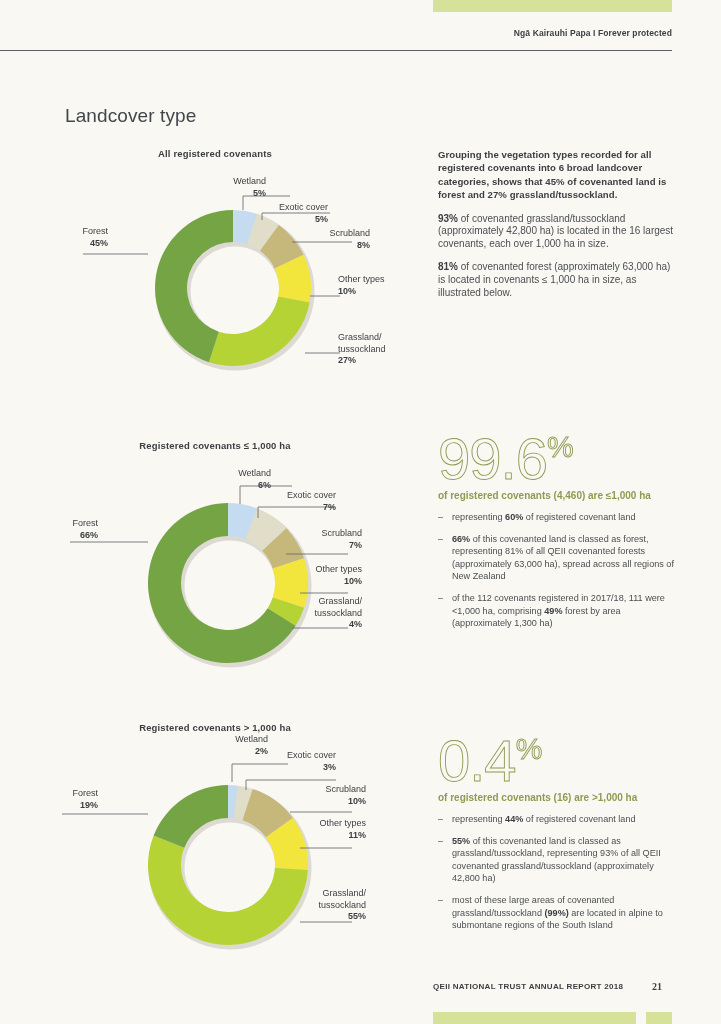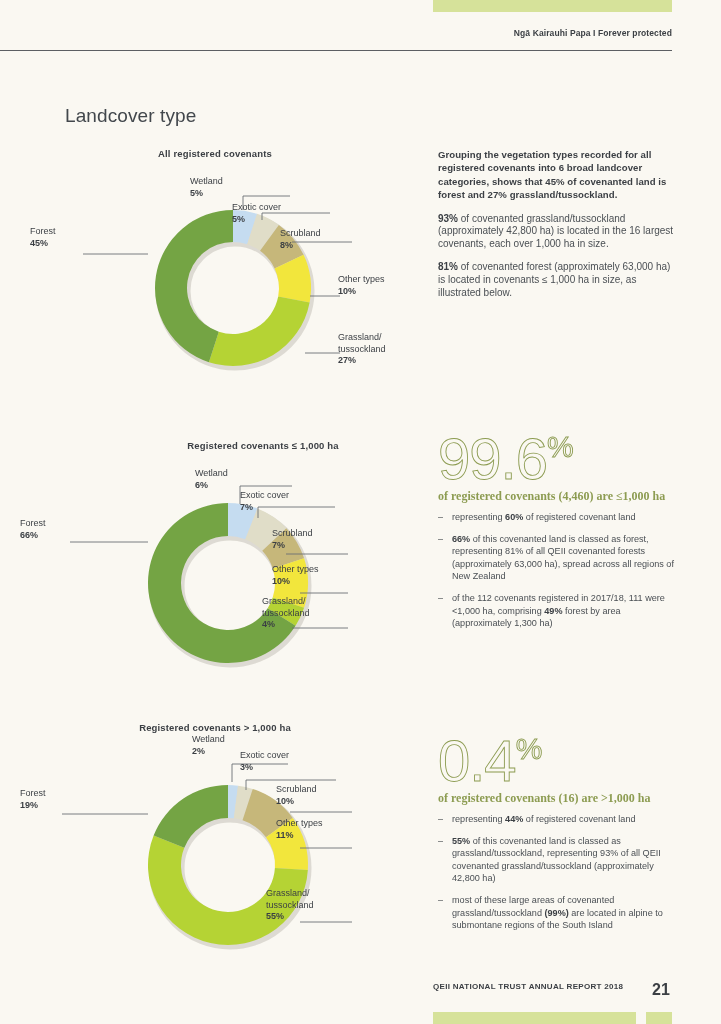--- a/index.html
+++ b/index.html
@@ -41,21 +41,21 @@
     letter-spacing: .15px;
   }
   .donut-wrap { position: absolute; left: 0; top: 0; width: 430px; height: 260px; }
   svg.donut { display: block; overflow: visible; }
 
   .lbl {
     position: absolute; font-size: 9px; color: #3b3f44;
     line-height: 11.5px; white-space: nowrap;
   }
   .lbl .pct { font-weight: 700; font-size: 9px; }
-  .lbl.r { text-align: left; }
+  .lbl.r { text-align: right; }
   .lbl.l { text-align: left; }
 
   
   .col-right { position: absolute; left: 438px; width: 238px; }
   .intro-bold {
     font-size: 9.6px; font-weight: 700; color: #3b3f44;
     line-height: 13.4px; letter-spacing: .05px;
   }
   .intro-para {
     font-size: 10px; color: #4a4f54; line-height: 12.6px;
@@ -65,42 +65,42 @@
 
   .bignum {
     font-size: 58px; line-height: 54px; color: #8d9c52;
     font-weight: 400; letter-spacing: -1px;
     font-family: "Liberation Sans", sans-serif;
     -webkit-text-stroke: 0.9px #8d9c52;
     color: transparent;
   }
   .bignum .pc { font-size: 30px; vertical-align: 22px; letter-spacing: 0; }
   .bigsub {
-    font-size: 12px; font-weight: 700; color: #8d9c52;
-    margin-top: 4px; line-height: 12px; font-family: Liberation Serif, serif;
+    font-size: 10px; font-weight: 700; color: #8d9c52;
+    margin-top: 4px; line-height: 12px;
   }
   ul.bullets { list-style: none; margin-top: 9px; }
   ul.bullets li {
     position: relative; padding-left: 14px;
     font-size: 9.1px; color: #4a4f54; line-height: 12.6px;
     margin-bottom: 9px;
   }
   ul.bullets li:before {
     content: "–"; position: absolute; left: 0; top: 0; color: #4a4f54;
   }
   ul.bullets li b { font-weight: 700; color: #3b3f44; }
 
   
   .footer-text {
     position: absolute; left: 433px; top: 982px;
     font-size: 8px; font-weight: 700; color: #3b3f44; letter-spacing: .3px;
   }
   .footer-page {
     position: absolute; left: 652px; top: 981px;
-    font-size: 16px; font-weight: 700; color: #3b3f44;
+    font-size: 10px; font-weight: 700; color: #3b3f44; font-family: Liberation Serif, serif;
   }
   .foot-band-wide {
     position: absolute; left: 433px; top: 1012px; width: 203px; height: 12px;
     background: #d6e29a;
   }
   .foot-band-small {
     position: absolute; left: 646px; top: 1012px; width: 26px; height: 12px;
     background: #d6e29a;
   }
   .leader { stroke: #6b7075; stroke-width: 0.9; fill: none; }
@@ -149,21 +149,21 @@
       <span>Scrubland</span><br><span class="pct">8%</span>
     </div>
     <div class="lbl l" style="left:338px;top:126px;width:92px;">
       <span>Other types</span><br><span class="pct">10%</span>
     </div>
     <div class="lbl l" style="left:338px;top:184px;width:92px;">
       <span>Grassland/</span><br><span>tussockland</span><br><span class="pct">27%</span>
     </div>
   </div>
 
-  <div class="chart-block" style="top:440px;height:250px;padding-left:48px;">
+  <div class="chart-block" style="top:440px;height:250px;">
     <div class="chart-title" style="top:0;">Registered covenants ≤ 1,000 ha</div>
     <div class="donut-wrap" style="top:20px;">
       <svg class="donut" id="svg2" width="430" height="240" viewBox="0 0 430 240">
           <circle cx="230" cy="126" r="63.5" fill="none" stroke="rgba(120,115,100,0.22)" stroke-width="36"></circle>
           <path d="M 228 43 A 80 80 0 0 1 257.44996421477424 48.617881128939885 L 245.30185397617987 79.30050516325218 A 47 47 0 0 0 228 76 Z" fill="#c5dcf0"></path>
           <path d="M 257.44996421477424 48.617881128939885 A 80 80 0 0 1 286.31749019371296 68.23623152570491 L 262.26152548880634 90.82628602135163 A 47 47 0 0 0 245.30185397617987 79.30050516325218 Z" fill="#e0ddc8"></path>
           <path d="M 286.31749019371296 68.23623152570491 A 80 80 0 0 1 304.0845213036123 98.2786404500042 L 272.6996562658722 108.47620126437747 A 47 47 0 0 0 262.26152548880634 90.82628602135163 Z" fill="#c6b77a"></path>
           <path d="M 304.0845213036123 98.2786404500042 A 80 80 0 0 1 304.0845213036123 147.72135954999578 L 272.69965626587225 137.52379873562253 A 47 47 0 0 0 272.6996562658722 108.47620126437747 Z" fill="#f2e63c"></path>
           <path d="M 304.0845213036123 147.72135954999578 A 80 80 0 0 1 295.5462340401612 165.86614359831972 L 267.6834124985947 148.18385936401285 A 47 47 0 0 0 272.69965626587225 137.52379873562253 Z" fill="#b5d334"></path>
           <path d="M 295.5462340401612 165.86614359831972 A 80 80 0 1 1 227.99999999999997 43 L 228 76 A 47 47 0 1 0 267.6834124985947 148.18385936401285 Z" fill="#74a444"></path>

